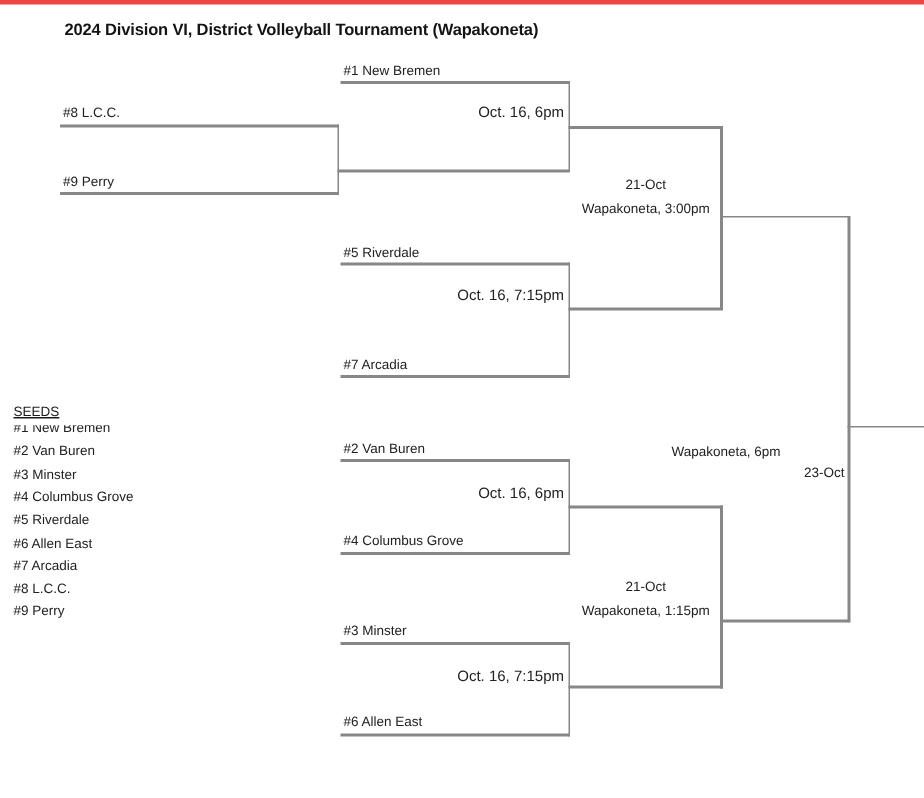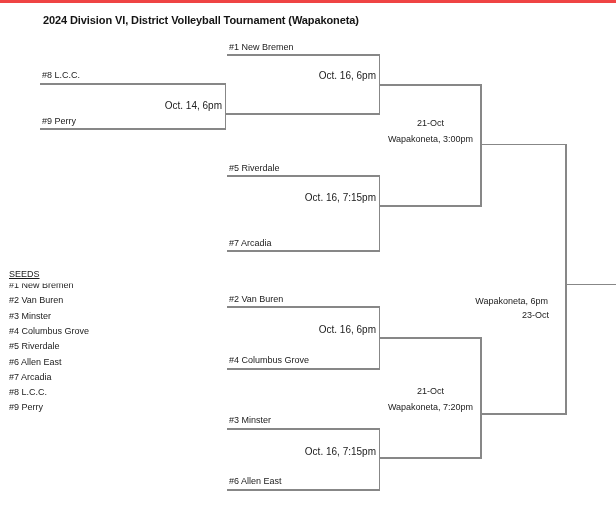--- a/index.html
+++ b/index.html
@@ -86,33 +86,32 @@
   <div class="team" style="left:229px;top:39px;">#1 New Bremen</div>
   <div class="team" style="left:42px;top:67px;">#8 L.C.C.</div>
   <div class="team" style="left:42px;top:113px;">#9 Perry</div>
   <div class="team" style="left:229px;top:160px;">#5 Riverdale</div>
   <div class="team" style="left:229px;top:235px;">#7 Arcadia</div>
   <div class="team" style="left:229px;top:291px;">#2 Van Buren</div>
   <div class="team" style="left:229px;top:352px;">#4 Columbus Grove</div>
   <div class="team" style="left:229px;top:412px;">#3 Minster</div>
   <div class="team" style="left:229px;top:473px;">#6 Allen East</div>
 
-  <div class="dt" style="left:96px;width:126px;top:97px;">Oct. 14, 6pm</div>
   <div class="dt" style="left:250px;width:126px;top:67px;">Oct. 16, 6pm</div>
   <div class="dt" style="left:250px;width:126px;top:189px;">Oct. 16, 7:15pm</div>
   <div class="dt" style="left:250px;width:126px;top:321px;">Oct. 16, 6pm</div>
   <div class="dt" style="left:250px;width:126px;top:443px;">Oct. 16, 7:15pm</div>
 
   <div class="mid" style="left:379px;width:103px;top:115px;">21-Oct</div>
   <div class="mid" style="left:379px;width:103px;top:131px;">Wapakoneta, 3:00pm</div>
   <div class="mid" style="left:379px;width:103px;top:383px;">21-Oct</div>
-  <div class="mid" style="left:379px;width:103px;top:399px;">Wapakoneta, 7:20pm</div>
+  <div class="mid" style="left:379px;width:103px;top:399px;">Wapakoneta, 1:15pm</div>
 
-  <div class="rt" style="left:420px;width:128px;top:293px;">Wapakoneta, 6pm</div>
-  <div class="rt" style="left:426px;width:123px;top:307px;">23-Oct</div>
+  <div class="rt" style="left:420px;width:128px;top:293px;text-align:center;">Wapakoneta, 6pm</div>
+  <div class="rt" style="left:440px;width:123px;top:307px;">23-Oct</div>
 
   <div class="seeds-h">SEEDS</div>
   <div class="seed clip-top" style="top:277px;">#1 New Bremen</div>
   <div class="seed" style="top:292px;">#2 Van Buren</div>
   <div class="seed" style="top:308px;">#3 Minster</div>
   <div class="seed" style="top:323px;">#4 Columbus Grove</div>
   <div class="seed" style="top:338px;">#5 Riverdale</div>
   <div class="seed" style="top:354px;">#6 Allen East</div>
   <div class="seed" style="top:369px;">#7 Arcadia</div>
   <div class="seed" style="top:384px;">#8 L.C.C.</div>

